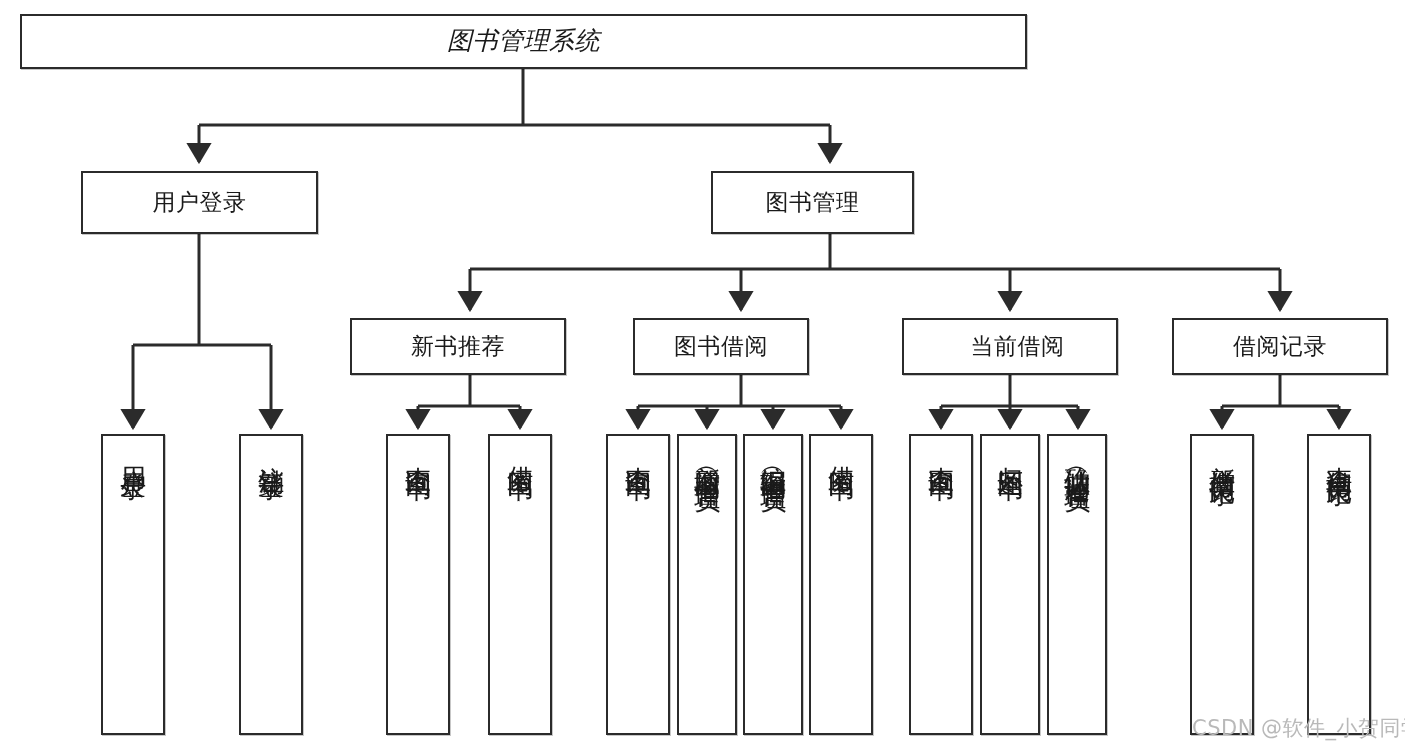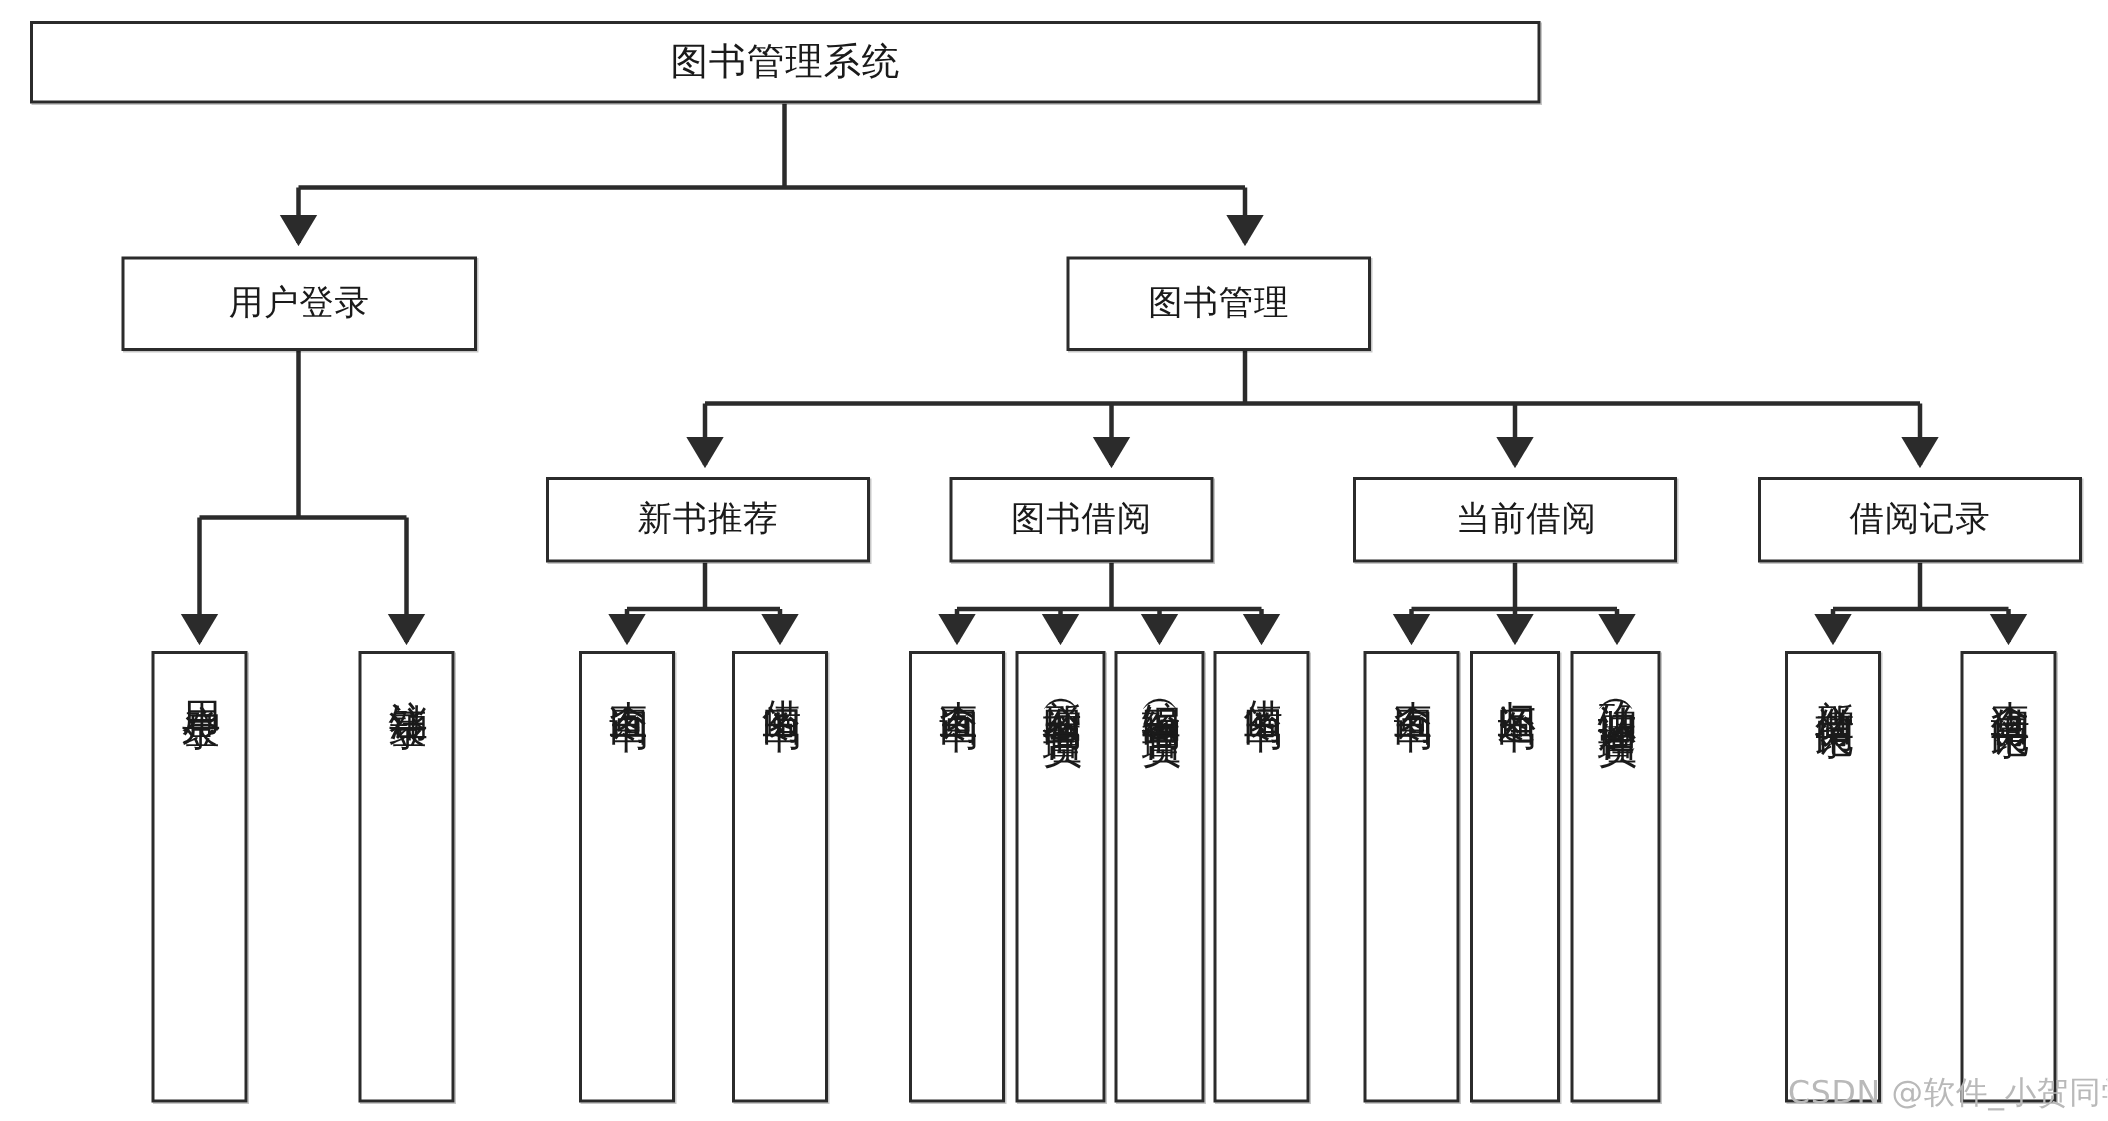--- a/index.html
+++ b/index.html
@@ -38,21 +38,21 @@
     z-index: 2;
   }
   .node-label {
     color: #1a1a1a;
     letter-spacing: 0.5px;
     text-align: center;
     line-height: 1.15;
     white-space: nowrap;
   }
   
-  .node.root .node-label { font-size: 25px; }
+  .node.root .node-label { font-size: 25px; font-style: italic; }
   
   .node.lvl1 .node-label { font-size: 23px; }
   
   .node.lvl2 .node-label { font-size: 23px; }
   
   .node.leaf {
     align-items: flex-start;
     justify-content: center;
     padding-top: 10px;
   }
@@ -151,21 +151,21 @@
     <span class="node-label">图书管理系统</span>
   </div>
 
   <div class="node lvl1" style="left:81px; top:171px; width:237px; height:63px;">
     <span class="node-label">用户登录</span>
   </div>
   <div class="node lvl1" style="left:711px; top:171px; width:203px; height:63px;">
     <span class="node-label">图书管理</span>
   </div>
 
-  <div class="node lvl2" style="left:364px; top:318px; width:216px; height:57px;">
+  <div class="node lvl2" style="left:350px; top:318px; width:216px; height:57px;">
     <span class="node-label">新书推荐</span>
   </div>
   <div class="node lvl2" style="left:633px; top:318px; width:176px; height:57px;">
     <span class="node-label">图书借阅</span>
   </div>
   <div class="node lvl2" style="left:902px; top:318px; width:216px; height:57px;padding-left:15px;">
     <span class="node-label">当前借阅</span>
   </div>
   <div class="node lvl2" style="left:1172px; top:318px; width:216px; height:57px;justify-content:center;">
     <span class="node-label">借阅记录</span>

